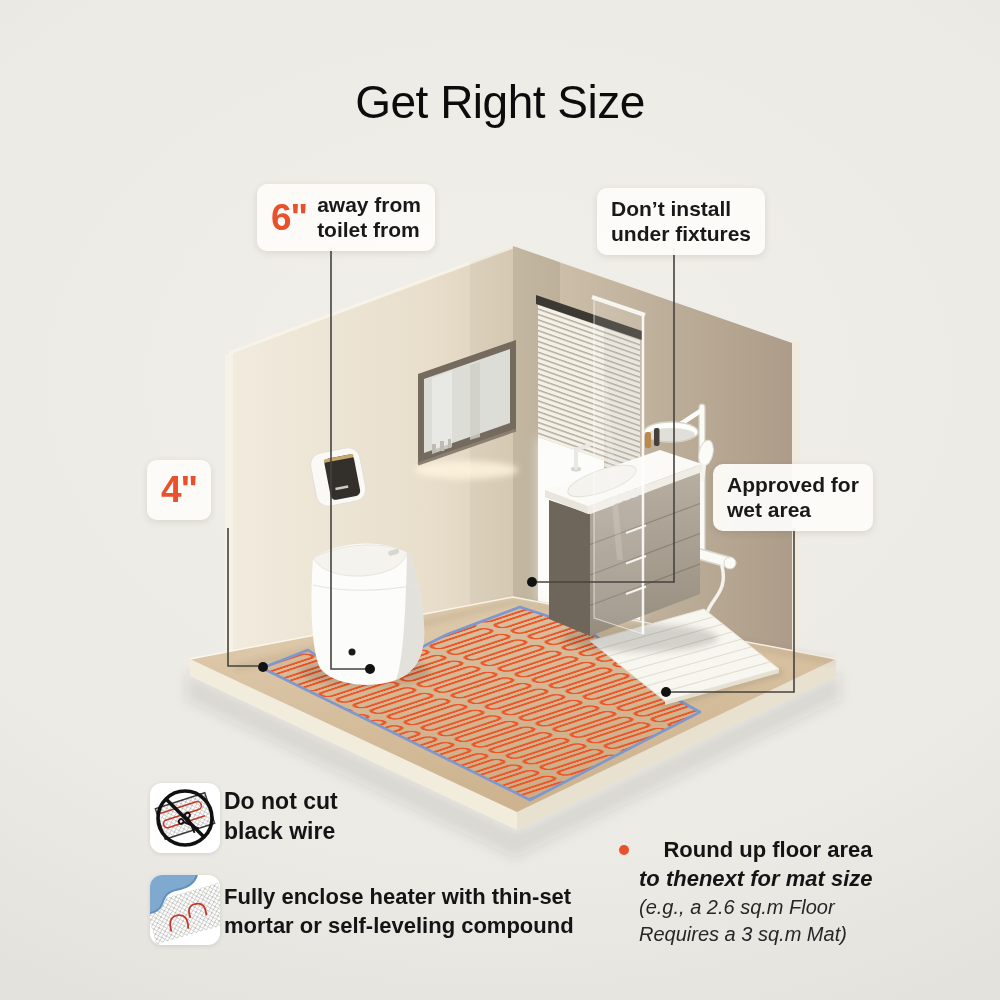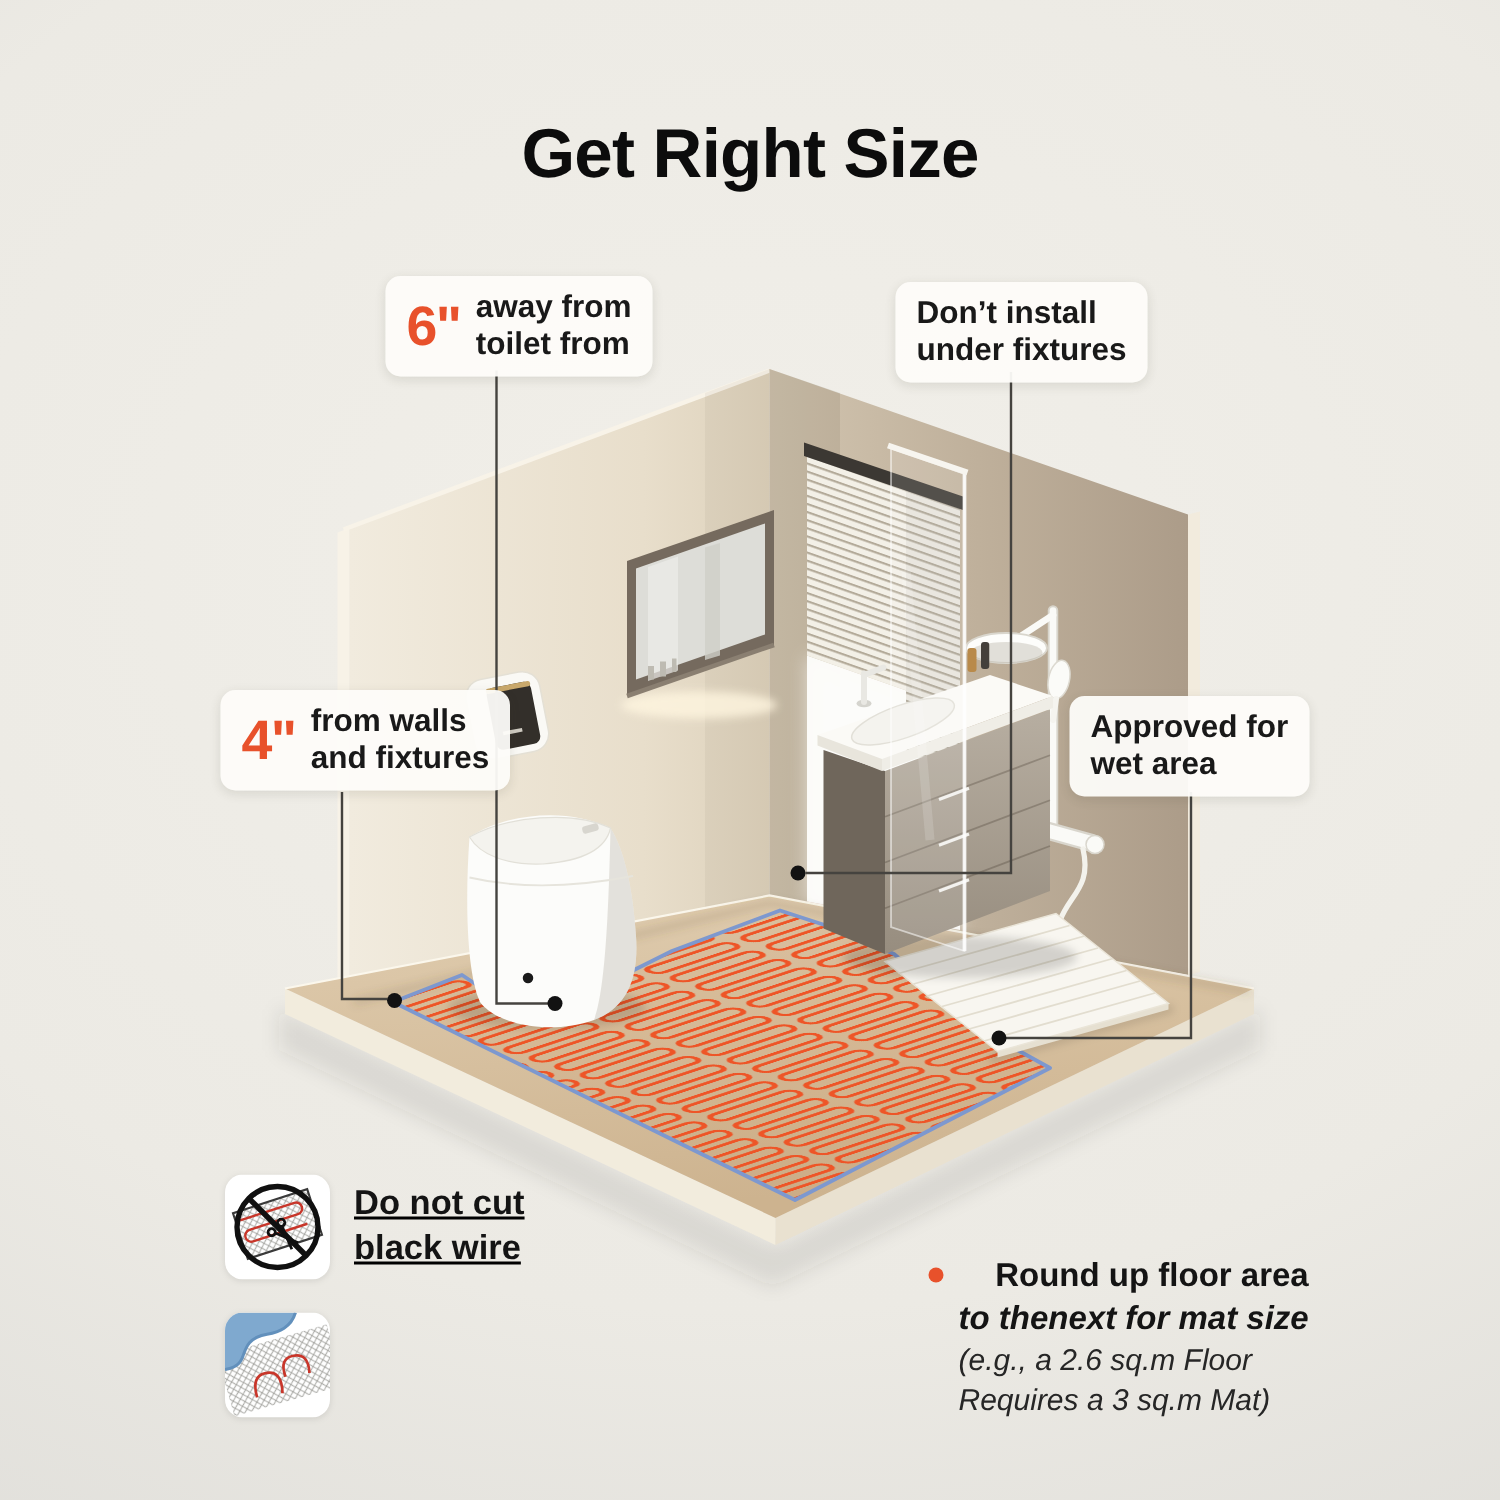--- a/index.html
+++ b/index.html
@@ -1,33 +1,33 @@
 <!DOCTYPE html>
 <html><head>
 <meta charset="utf-8">
 <style>
   html,body{margin:0;padding:0;}
   body{width:1000px;height:1000px;font-family:"Liberation Sans",sans-serif;}
   .page{position:relative;width:1000px;height:1000px;overflow:hidden;
         background:radial-gradient(120% 90% at 50% 38%, #F1EFE9 0%, #ECEAE4 55%, #DBDAD6 100%);}
   .scene{position:absolute;left:0;top:0;width:1000px;height:1000px;}
   .title{position:absolute;top:44px;left:0;width:100%;text-align:center;
-         font-size:46px;font-weight:bold;color:#0C0C0C;letter-spacing:-0.5px;}
+         font-size:46px;font-weight:normal;color:#0C0C0C;letter-spacing:-0.5px;}
   .callout{position:absolute;background:rgba(253,252,249,0.95);border-radius:10px;
            padding:9px 14px;box-shadow:0 2px 7px rgba(60,55,45,0.12);
            display:flex;align-items:center;gap:10px;color:#191919;}
   .callout .lines{font-size:21px;line-height:1.17;}
   .callout .lines span{display:block;font-weight:bold;}
   .callout .num{font-size:37px;font-weight:bold;color:#E8512B;letter-spacing:-1px;}
   .callout.center .lines{}
   .co-toilet{left:257px;top:184px;}
   .co-dont{left:597px;top:188px;}
   .co-4{left:147px;top:460px;}
   .co-wet{left:713px;top:464px;}
-  .note{position:absolute;display:flex;align-items:flex-start;gap:16px;text-decoration:underline;}
+  .note{position:absolute;display:flex;align-items:flex-start;gap:4px;}
   .note .nicon{width:70px;height:70px;flex:0 0 70px;filter:drop-shadow(0 1px 2px rgba(0,0,0,0.10));}
   .note .ntext{font-size:23px;font-weight:bold;color:#141414;line-height:1.32;padding-top:3px;}
   .note .ntext span{display:block;}
   .note1{left:150px;top:783px;}
   .note2{left:150px;top:875px;}
   .note2 .ntext{font-size:22px;padding-top:7px;}
   .bullet-note{position:absolute;left:619px;top:835px;color:#141414;font-size:22px;line-height:1.34;}
   .bn-row{display:flex;align-items:center;justify-content:space-between;}
   .bdot{width:10px;height:10px;border-radius:50%;background:#E8512B;display:inline-block;
         margin-right:10px;flex:0 0 10px;}
@@ -244,24 +244,20 @@
 
   <div class="callout center co-dont">
     <span class="lines">
       <span>Don’t install</span>
       <span>under fixtures</span>
     </span>
   </div>
 
   <div class="callout co-4">
     <span class="num">4"</span>
-    <span class="lines">
-      <span>from walls</span>
-      <span>and fixtures</span>
-    </span>
   </div>
 
   <div class="callout center co-wet">
     <span class="lines">
       <span>Approved for</span>
       <span>wet area</span>
     </span>
   </div>
 
   <div class="note note1">
@@ -294,20 +290,24 @@
       <g clip-path="url(#icr)">
         <g transform="rotate(-16 35 35)">
           <rect x="-2" y="18" width="76" height="42" fill="url(#mesh)"></rect>
           <path d="M16,52 q0,-15 10,-14 q11,1 7,16" fill="none" stroke="#C8362A" stroke-width="1.8"></path>
           <path d="M38,44 q-1,-13 9,-12 q10,1 7,14" fill="none" stroke="#C8362A" stroke-width="1.8"></path>
         </g>
         <path d="M0,0 H47 C44,10 36,13 28,14.5 C16,16.5 14,23 12,29 C10,35 6,37 0,38 Z" fill="#7FA9CF"></path>
         <path d="M47,0 C44,10 36,13 28,14.5 C16,16.5 14,23 12,29 C10,35 6,37 0,38" fill="none" stroke="#6290BC" stroke-width="2"></path>
       </g>
     </svg>
+    <div class="ntext">
+      <span>Fully enclose heater with thin-set</span>
+      <span>mortar or self-leveling compound</span>
+    </div>
   </div>
 
   <div class="bullet-note">
     <div class="bn-row">
       <span class="bdot"></span>
       <span class="bold">Round up floor area</span>
     </div>
     <span class="indent bold">to thenext for mat size</span>
     <span class="indent reg">(e.g., a 2.6 sq.m Floor</span>
     <span class="indent reg">Requires a 3 sq.m Mat)</span>

